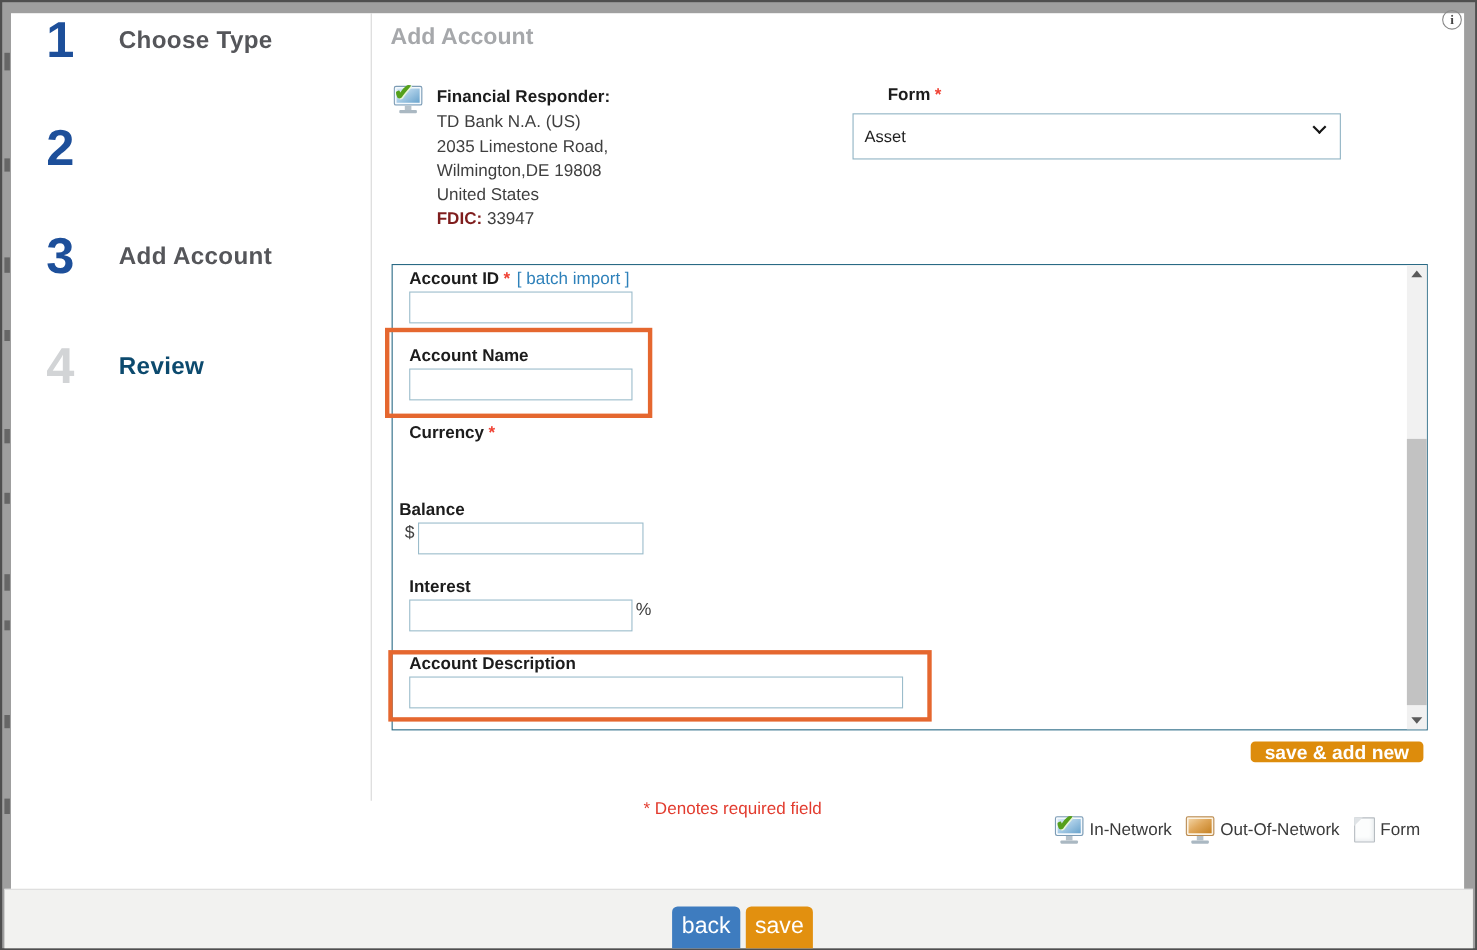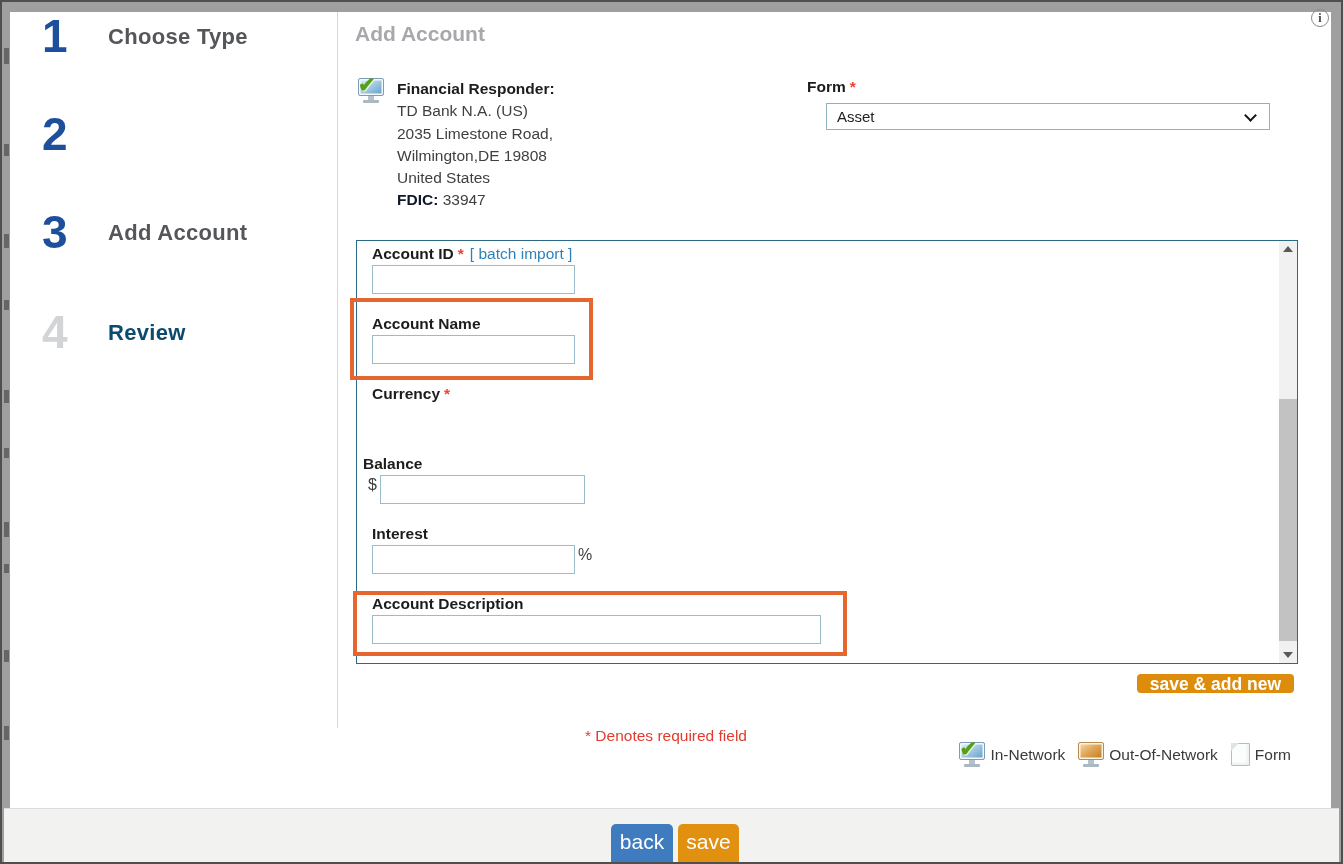--- a/index.html
+++ b/index.html
@@ -21,21 +21,21 @@
 
   
   .page-title{ position:absolute; left:353px; top:20px; font-size:21px; font-weight:bold; color:#a6a8ab; }
   .info-icon{ position:absolute; left:1309px; top:7px; width:18px; height:18px; border:1.5px solid #8a8a8a;
     border-radius:50%; color:#444; font-family:"Liberation Serif",serif; font-size:12px; font-weight:bold;
     display:flex; align-items:center; justify-content:center; cursor:pointer; }
 
   
   .resp-text{ position:absolute; left:395px; top:76px; font-size:15.5px; color:#3f3f3f; line-height:22.3px; }
   .resp-text .hd{ font-weight:bold; color:#1c1c1c; }
-  .bold-black{ font-weight:bold; color:#0f172a; }
+  .bold-black{ font-weight:bold; color:#7f1d1d; }
 
   
   .f-label{ position:absolute; font-size:15.5px; font-weight:bold; color:#1c1c1c; }
   .req{ color:#f04234; font-weight:bold; margin-left:4px; }
   .link{ color:#2e81ba; font-weight:normal; margin-left:6px; cursor:pointer; }
   .tbox{ position:absolute; border:1px solid #9bbccb; background:#fff; font-size:15px; padding:0 8px; color:#222; outline:none; }
   .selbox{ position:absolute; border:1px solid #8fb3c4; background:#fff; font-size:15px; color:#222;
     display:flex; align-items:center; padding:0 30px 0 10px; cursor:pointer; }
   .selbox .chev{ position:absolute; right:14px; top:7px; width:9px; height:9px;
     border-right:2.5px solid #161616; border-bottom:2.5px solid #161616; transform:rotate(45deg); }
@@ -130,21 +130,21 @@
     <div>TD Bank N.A. (US)</div>
     <div>2035 Limestone Road,</div>
     <div>Wilmington,DE 19808</div>
     <div>United States</div>
     <div><span class="bold-black">FDIC:</span> <span>33947</span></div>
   </div>
 
   <div class="f-label" style="left:805px;top:76px;">
     <span>Form</span><span class="req">*</span>
   </div>
-  <div class="selbox" style="left:824px;top:101px;width:444px;height:27px;">
+  <div class="selbox" style="left:773px;top:101px;width:444px;height:42px;">
     <span>Asset</span>
     <span class="chev"></span>
   </div>
 
   <div class="panel"></div>
 
   <div class="f-label" style="left:370px;top:243px;">
     <span>Account ID</span><span class="req">*</span><span class="link">[ batch import ]</span>
   </div>
   <input class="tbox" style="left: 370px; top: 263px; width: 203px; height: 29px;" value="">

